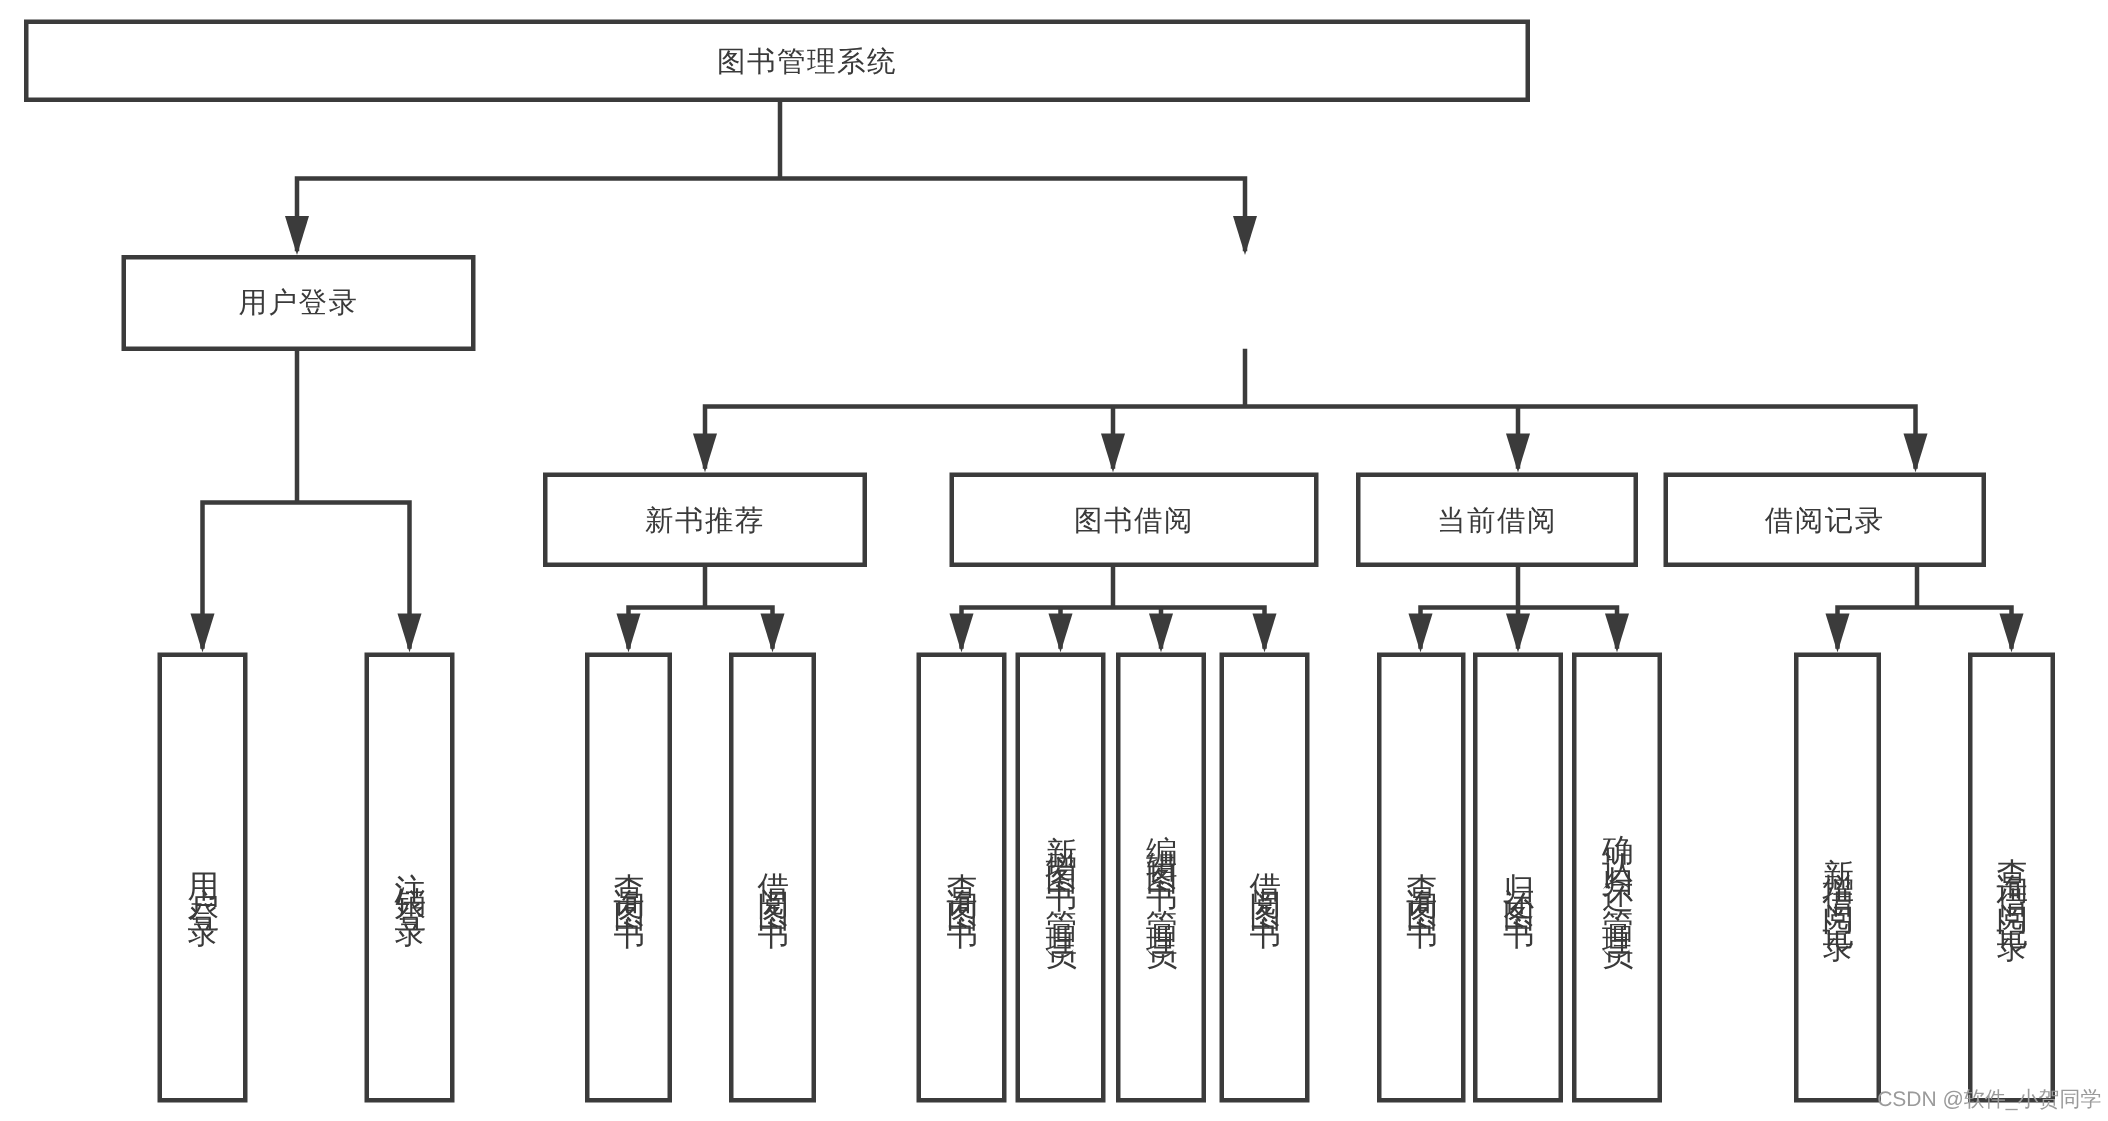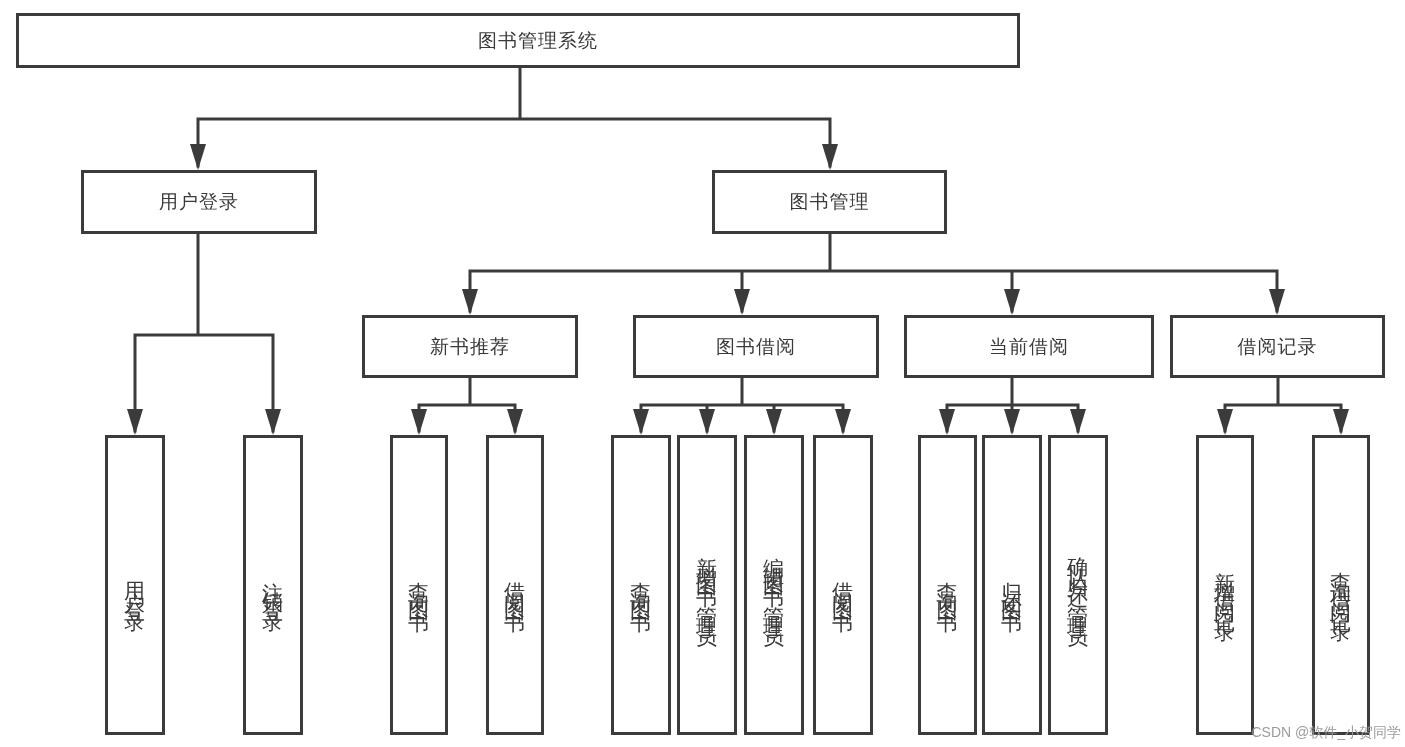--- a/index.html
+++ b/index.html
@@ -106,26 +106,25 @@
     <g>
       <path class="cl" d="M1278,378 V405 M1225,405 H1341 M1225,405 V431 M1341,405 V431"></path>
       <polygon class="ch" points="1217,409 1233,409 1225,435"></polygon>
       <polygon class="ch" points="1333,409 1349,409 1341,435"></polygon>
     </g>
   </svg>
 
   <div class="node root" style="left:16px; top:13px; width:1004px; height:55px;padding-left:40px;">图书管理系统</div>
 
   <div class="node" style="left:81px; top:170px; width:236px; height:64px;">用户登录</div>
-  <div class="node" style="left:712px; top:170px; width:235px; height:64px;">图书管理</div>
 
   <div class="node" style="left:362px; top:315px; width:216px; height:63px;">新书推荐</div>
   <div class="node" style="left:633px; top:315px; width:246px; height:63px;">图书借阅</div>
-  <div class="node" style="left:904px; top:315px; width:250px; height:63px;">当前借阅</div>
-  <div class="node" style="left:1170px; top:315px; width:215px; height:63px;">借阅记录</div>
+  <div class="node" style="left:904px; top:315px; width:188px; height:63px;">当前借阅</div>
+  <div class="node" style="left:1109px; top:315px; width:215px; height:63px;">借阅记录</div>
 
   <div class="node leaf" style="left:105px; top:435px; width:60px; height:300px;">用户登录</div>
   <div class="node leaf" style="left:243px; top:435px; width:60px; height:300px;">注销登录</div>
 
   <div class="node leaf" style="left:390px; top:435px; width:58px; height:300px;">查询图书</div>
   <div class="node leaf" style="left:486px; top:435px; width:58px; height:300px;">借阅图书</div>
 
   <div class="node leaf" style="left:611px; top:435px; width:60px; height:300px;">查询图书</div>
   <div class="node leaf" style="left:677px; top:435px; width:60px; height:300px;">新增图书（管理员）</div>
   <div class="node leaf" style="left:744px; top:435px; width:60px; height:300px;">编辑图书（管理员）</div>

